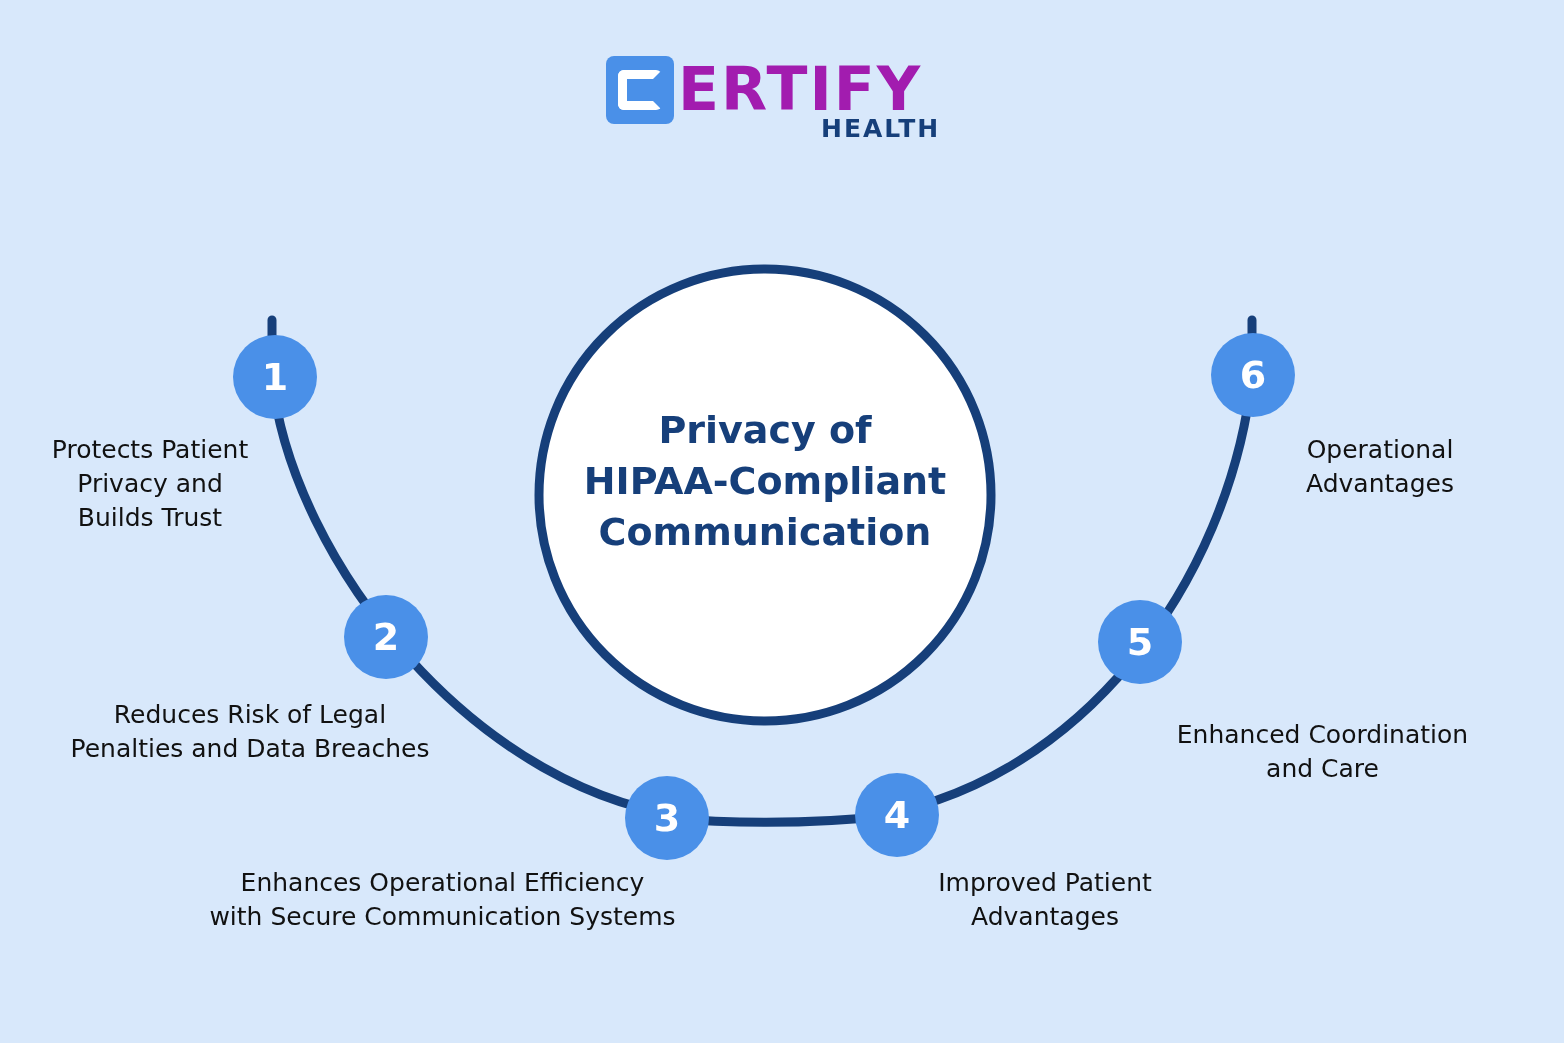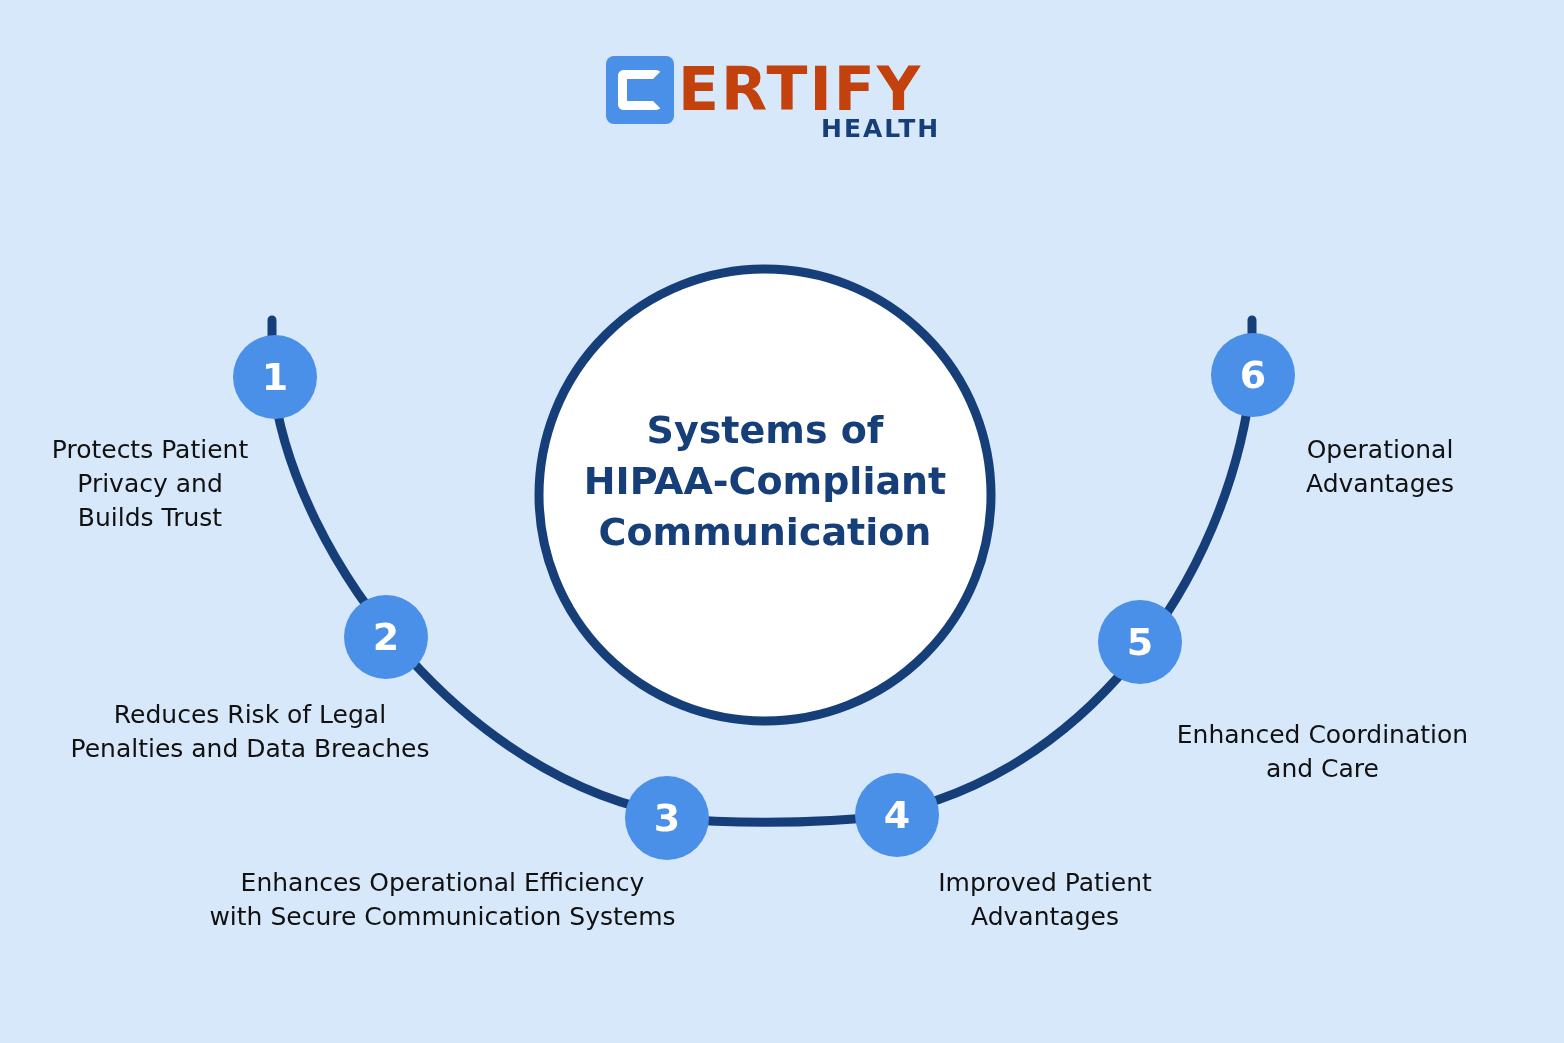--- a/index.html
+++ b/index.html
@@ -1,20 +1,20 @@
 <!DOCTYPE html>
 <html><head>
 <meta charset="utf-8">
 <style>
   html, body { margin:0; padding:0; }
   body { width:1564px; height:1043px; background:#d8e8fb; position:relative; overflow:hidden; font-family:"DejaVu Sans", sans-serif; }
   .logo { position:absolute; left:606px; top:56px; width:360px; height:90px; }
   .logo-box { position:absolute; left:0; top:0; width:68px; height:68px; background:#4a90e8; border-radius:8px; }
   .logo-box .c { position:absolute; left:12px; top:14px; width:44px; height:40px; border:9px solid #fff; border-right-color:transparent; border-radius:6px; box-sizing:border-box; }
-  .logo-word { position:absolute; left:72px; top:-2px; font-family:"DejaVu Sans", sans-serif; font-size:60px; font-weight:bold; color:#c2410c; letter-spacing:2px; line-height:70px; }
+  .logo-word { position:absolute; left:72px; top:-2px; font-family:"DejaVu Sans", sans-serif; font-size:60px; font-weight:bold; color:#a21caf; letter-spacing:2px; line-height:70px; }
   .logo-sub { position:absolute; left:200px; top:60px; font-family:"DejaVu Sans", sans-serif; font-size:25px; font-weight:bold; color:#163f7a; letter-spacing:2px; line-height:26px;margin-left:15px; }
   svg.lines { position:absolute; left:0; top:0; }
   .center-title { position:absolute; left:540px; top:405px; width:450px; text-align:center; font-family:"DejaVu Sans", sans-serif; font-weight:bold; font-size:38px; line-height:51px; color:#163f7a; }
   .node { position:absolute; width:84px; height:84px; border-radius:50%; background:#4a90e8; color:#fff; font-family:"DejaVu Sans", sans-serif; font-weight:bold; font-size:38px; display:flex; align-items:center; justify-content:center; }
   .label { position:absolute; text-align:center; font-family:"DejaVu Sans", sans-serif; font-size:25px; line-height:34px; color:#111; }
 </style>
 </head>
 <body>
 
 <div class="logo">
@@ -26,21 +26,21 @@
 </div>
 
 <svg class="lines" width="1564" height="1043">
   <path d="M272 320 L272 376 C 290 560, 480 800, 700 818" fill="none" stroke="#163f7a" stroke-width="9" stroke-linecap="round"></path>
   <path d="M667 818 Q 780 828 897 815" fill="none" stroke="#163f7a" stroke-width="9" stroke-linecap="round"></path>
   <path d="M860 818 C 1080 790, 1230 580, 1252 376 L1252 320" fill="none" stroke="#163f7a" stroke-width="9" stroke-linecap="round"></path>
   <circle cx="765" cy="495" r="226" fill="#ffffff" stroke="#163f7a" stroke-width="9"></circle>
 </svg>
 
 <div class="center-title">
-  <div>Systems of</div>
+  <div>Privacy of</div>
   <div>HIPAA-Compliant</div>
   <div>Communication</div>
 </div>
 
 <div class="node" style="left:233px;top:335px;">1</div>
 <div class="node" style="left:344px;top:595px;">2</div>
 <div class="node" style="left:625px;top:776px;">3</div>
 <div class="node" style="left:855px;top:773px;">4</div>
 <div class="node" style="left:1098px;top:600px;">5</div>
 <div class="node" style="left:1211px;top:333px;">6</div>

